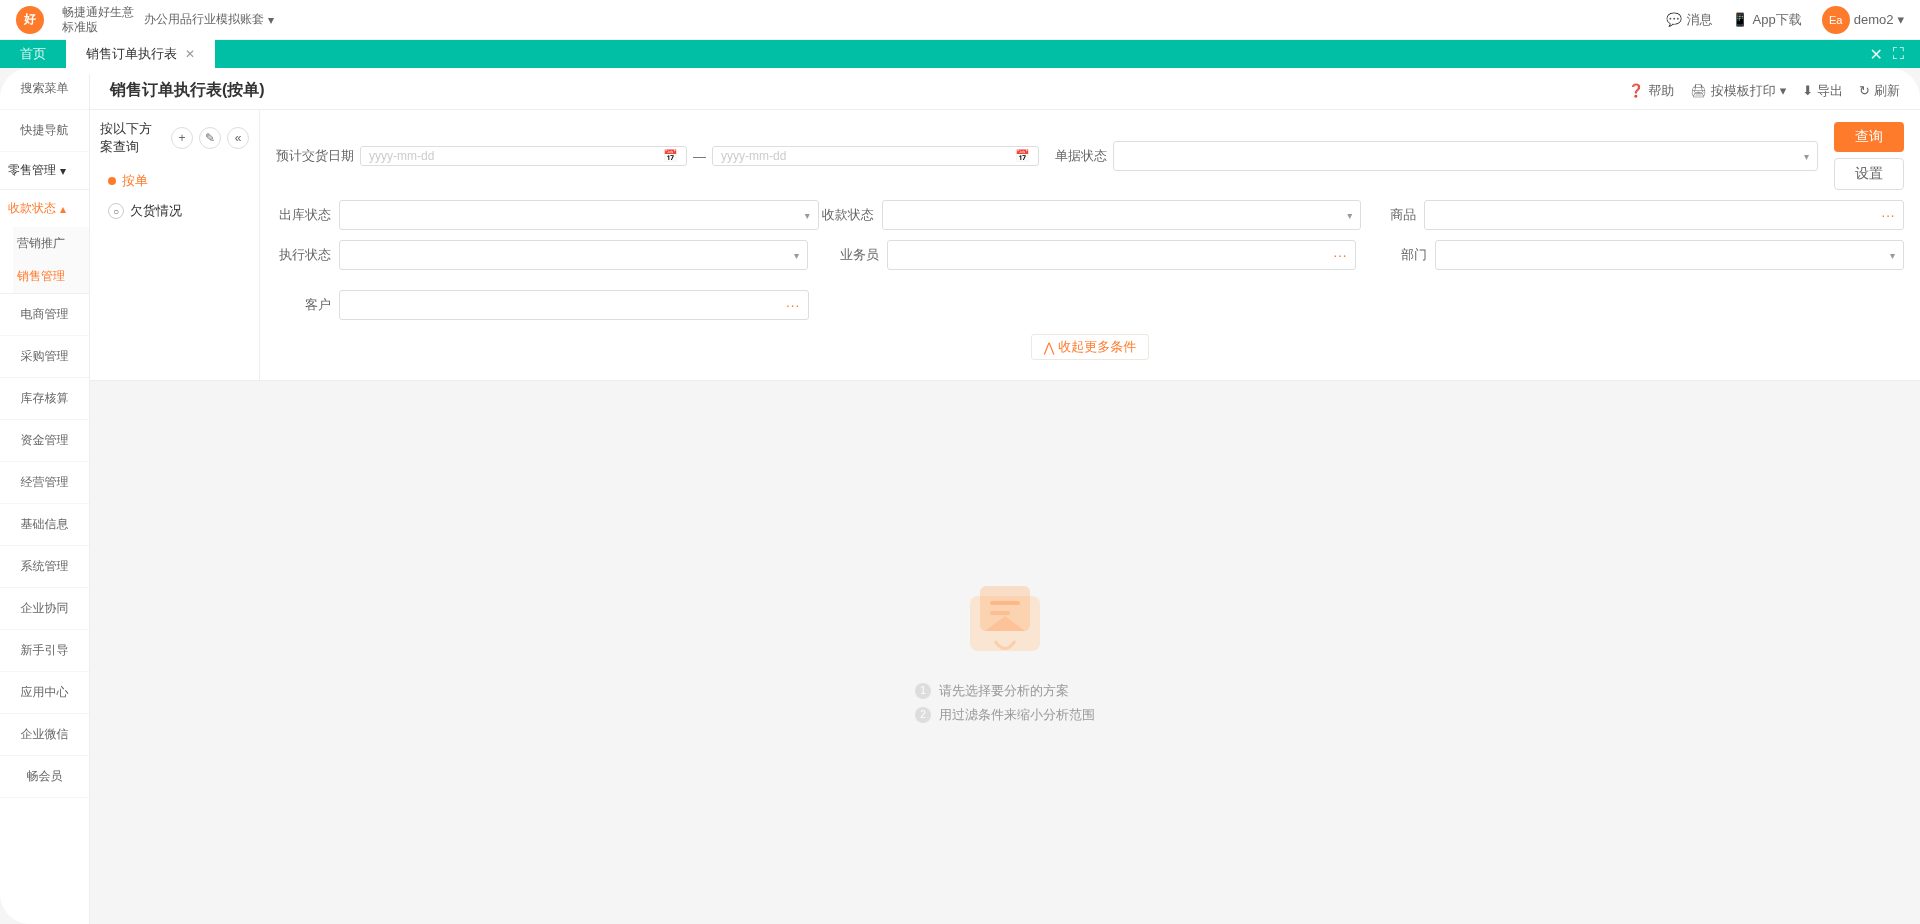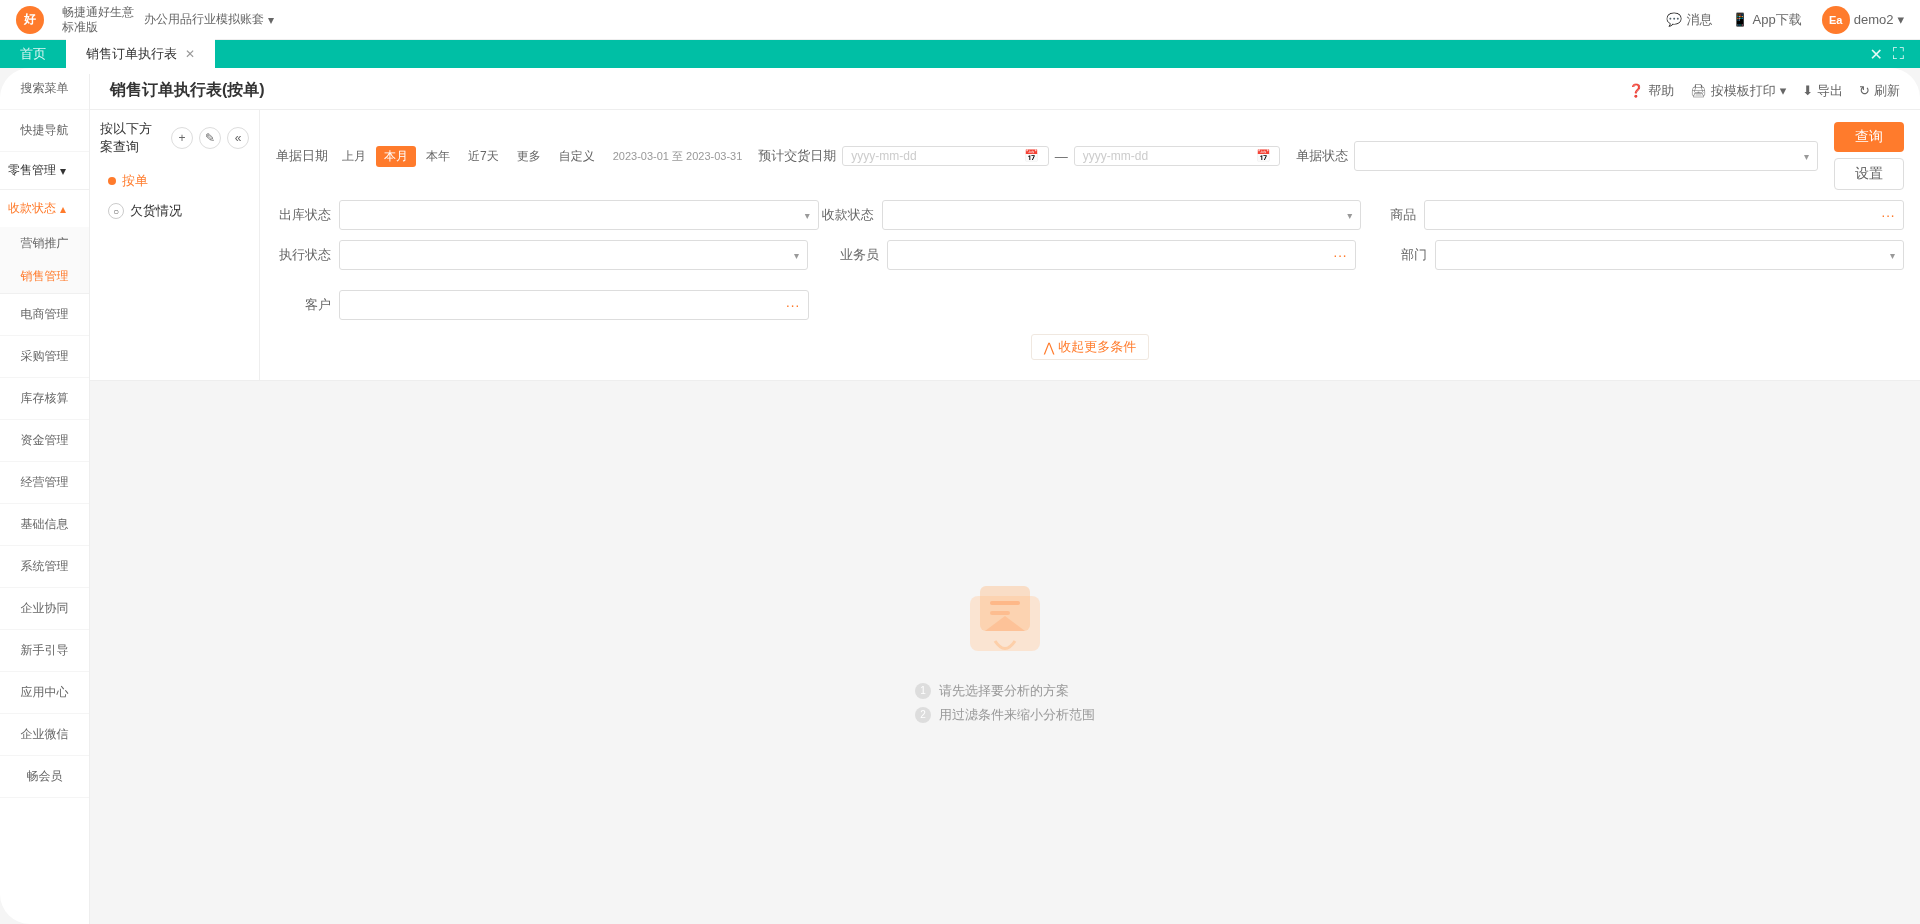--- a/index.html
+++ b/index.html
@@ -6,41 +6,41 @@
     body { font-family: 'Microsoft YaHei', Arial, sans-serif; font-size: 13px; background: #f5f5f5; color: #333; width: 1920px; height: 924px; overflow: hidden; display: flex; flex-direction: column; }
 
     
     .topbar { height: 40px; background: #fff; display: flex; align-items: center; justify-content: space-between; padding: 0 16px; border-bottom: 1px solid #eee; flex-shrink: 0; }
     .topbar-left { display: flex; align-items: center; gap: 10px; }
     .logo-icon { width: 28px; height: 28px; background: #ff7b2c; border-radius: 50%; display: flex; align-items: center; justify-content: center; color: white; font-size: 12px; font-weight: bold; }
     .logo-text { font-size: 12px; color: #666; line-height: 1.2; margin-left: 8px; }
     .topbar-dropdown { font-size: 12px; color: #666; display: flex; align-items: center; gap: 4px; cursor: pointer; }
     .topbar-right { display: flex; align-items: center; gap: 20px; color: #666; font-size: 13px; }
     .topbar-right span { display: flex; align-items: center; gap: 4px; cursor: pointer; }
-    .avatar { width: 28px; height: 28px; border-radius: 50%; background: #ff7b2c; display: flex; align-items: center; justify-content: center; color: white; font-size: 11px; font-weight: bold; }
+    .avatar { width: 28px; height: 28px; border-radius: 50%; background: #ff7b2c; display: flex; align-items: center; justify-content: center; color: white; font-size: 11px; }
 
     
     .tabbar { height: 28px; background: #00bfa5; display: flex; align-items: center; padding: 0 0; flex-shrink: 0; }
     .tab { height: 40px; display: flex; align-items: center; padding: 0 20px; cursor: pointer; color: rgba(255,255,255,0.85); font-size: 13px; position: relative; }
     .tab.home { background: transparent; }
     .tab.active { background: #fff; color: #333; border-radius: 4px 4px 0 0; }
     .tab-close { margin-left: 8px; color: #999; cursor: pointer; font-size: 12px; }
     .tabbar-actions { margin-left: auto; display: flex; align-items: center; gap: 10px; padding-right: 16px; }
     .tabbar-actions span { color: rgba(255,255,255,0.9); cursor: pointer; font-size: 16px; }
 
     
     .main { display: flex; flex: 1; overflow: hidden; border-radius: 30px; }
 
     
     .sidebar { width: 90px; background: #fff; border-right: 1px solid #eee; display: flex; flex-direction: column; flex-shrink: 0; overflow-y: auto; }
     .sidebar-item { padding: 12px 8px; text-align: center; cursor: pointer; color: #666; font-size: 12px; border-bottom: 1px solid #f5f5f5; }
     .sidebar-group { border-bottom: 1px solid #f0f0f0; }
     .sidebar-group-title { padding: 10px 8px; text-align: center; cursor: pointer; font-size: 12px; color: #333; display: flex; align-items: center; gap: 4px; }
     .sidebar-group-title.expanded { color: #ff7b2c; }
-    .sidebar-sub-item { padding: 8px 4px; text-align: center; cursor: pointer; font-size: 12px; color: #666; background: #fafafa; }
+    .sidebar-sub-item { padding: 8px 4px; text-align: left; cursor: pointer; font-size: 12px; color: #666; background: #fafafa; margin-left: 13px; }
     .sidebar-sub-item.active { color: #ff7b2c; }
 
     
     .content { flex: 1; display: flex; flex-direction: column; overflow: hidden; background: #f5f5f5; }
 
     
     .page-header { background: #fff; padding: 12px 20px 8px; border-bottom: 1px solid #eee; display: flex; align-items: center; justify-content: space-between; flex-shrink: 0; }
     .page-title { font-size: 16px; font-weight: bold; color: #333; }
     .page-actions { display: flex; align-items: center; gap: 16px; font-size: 13px; color: #666; }
     .page-actions span { display: flex; align-items: center; gap: 4px; cursor: pointer; }
@@ -242,32 +242,20 @@
         <div class="scheme-item">
           <div class="scheme-circle">○</div>
           <span>欠货情况</span>
         </div>
       </div>
 
       <div class="filter-content">
 
         <div style="display:flex; align-items:center; gap:16px; margin-bottom:10px; flex-wrap:nowrap;">
 
-          <div style="display:flex; align-items:center; gap:6px; flex-shrink:0;">
-            <span class="filter-label">单据日期</span>
-            <div class="date-tabs">
-              <span class="date-tab">上月</span>
-              <span class="date-tab active">本月</span>
-              <span class="date-tab">本年</span>
-              <span class="date-tab">近7天</span>
-              <span class="date-tab">更多</span>
-              <span class="date-tab">自定义</span>
-            </div>
-            <span style="font-size:11px;color:#999;margin-left:4px;">2023-03-01 至 2023-03-31</span>
-          </div>
 
           <div style="display:flex; align-items:center; gap:6px; flex:1;">
             <span class="filter-label">预计交货日期</span>
             <div class="date-input" style="flex:1;">
               <span style="color:#ccc; font-size:12px;">yyyy-mm-dd</span>
               <span style="color:#999; margin-left:auto;">📅</span>
             </div>
             <span style="color:#666;">—</span>
             <div class="date-input" style="flex:1;">
               <span style="color:#ccc; font-size:12px;">yyyy-mm-dd</span>

